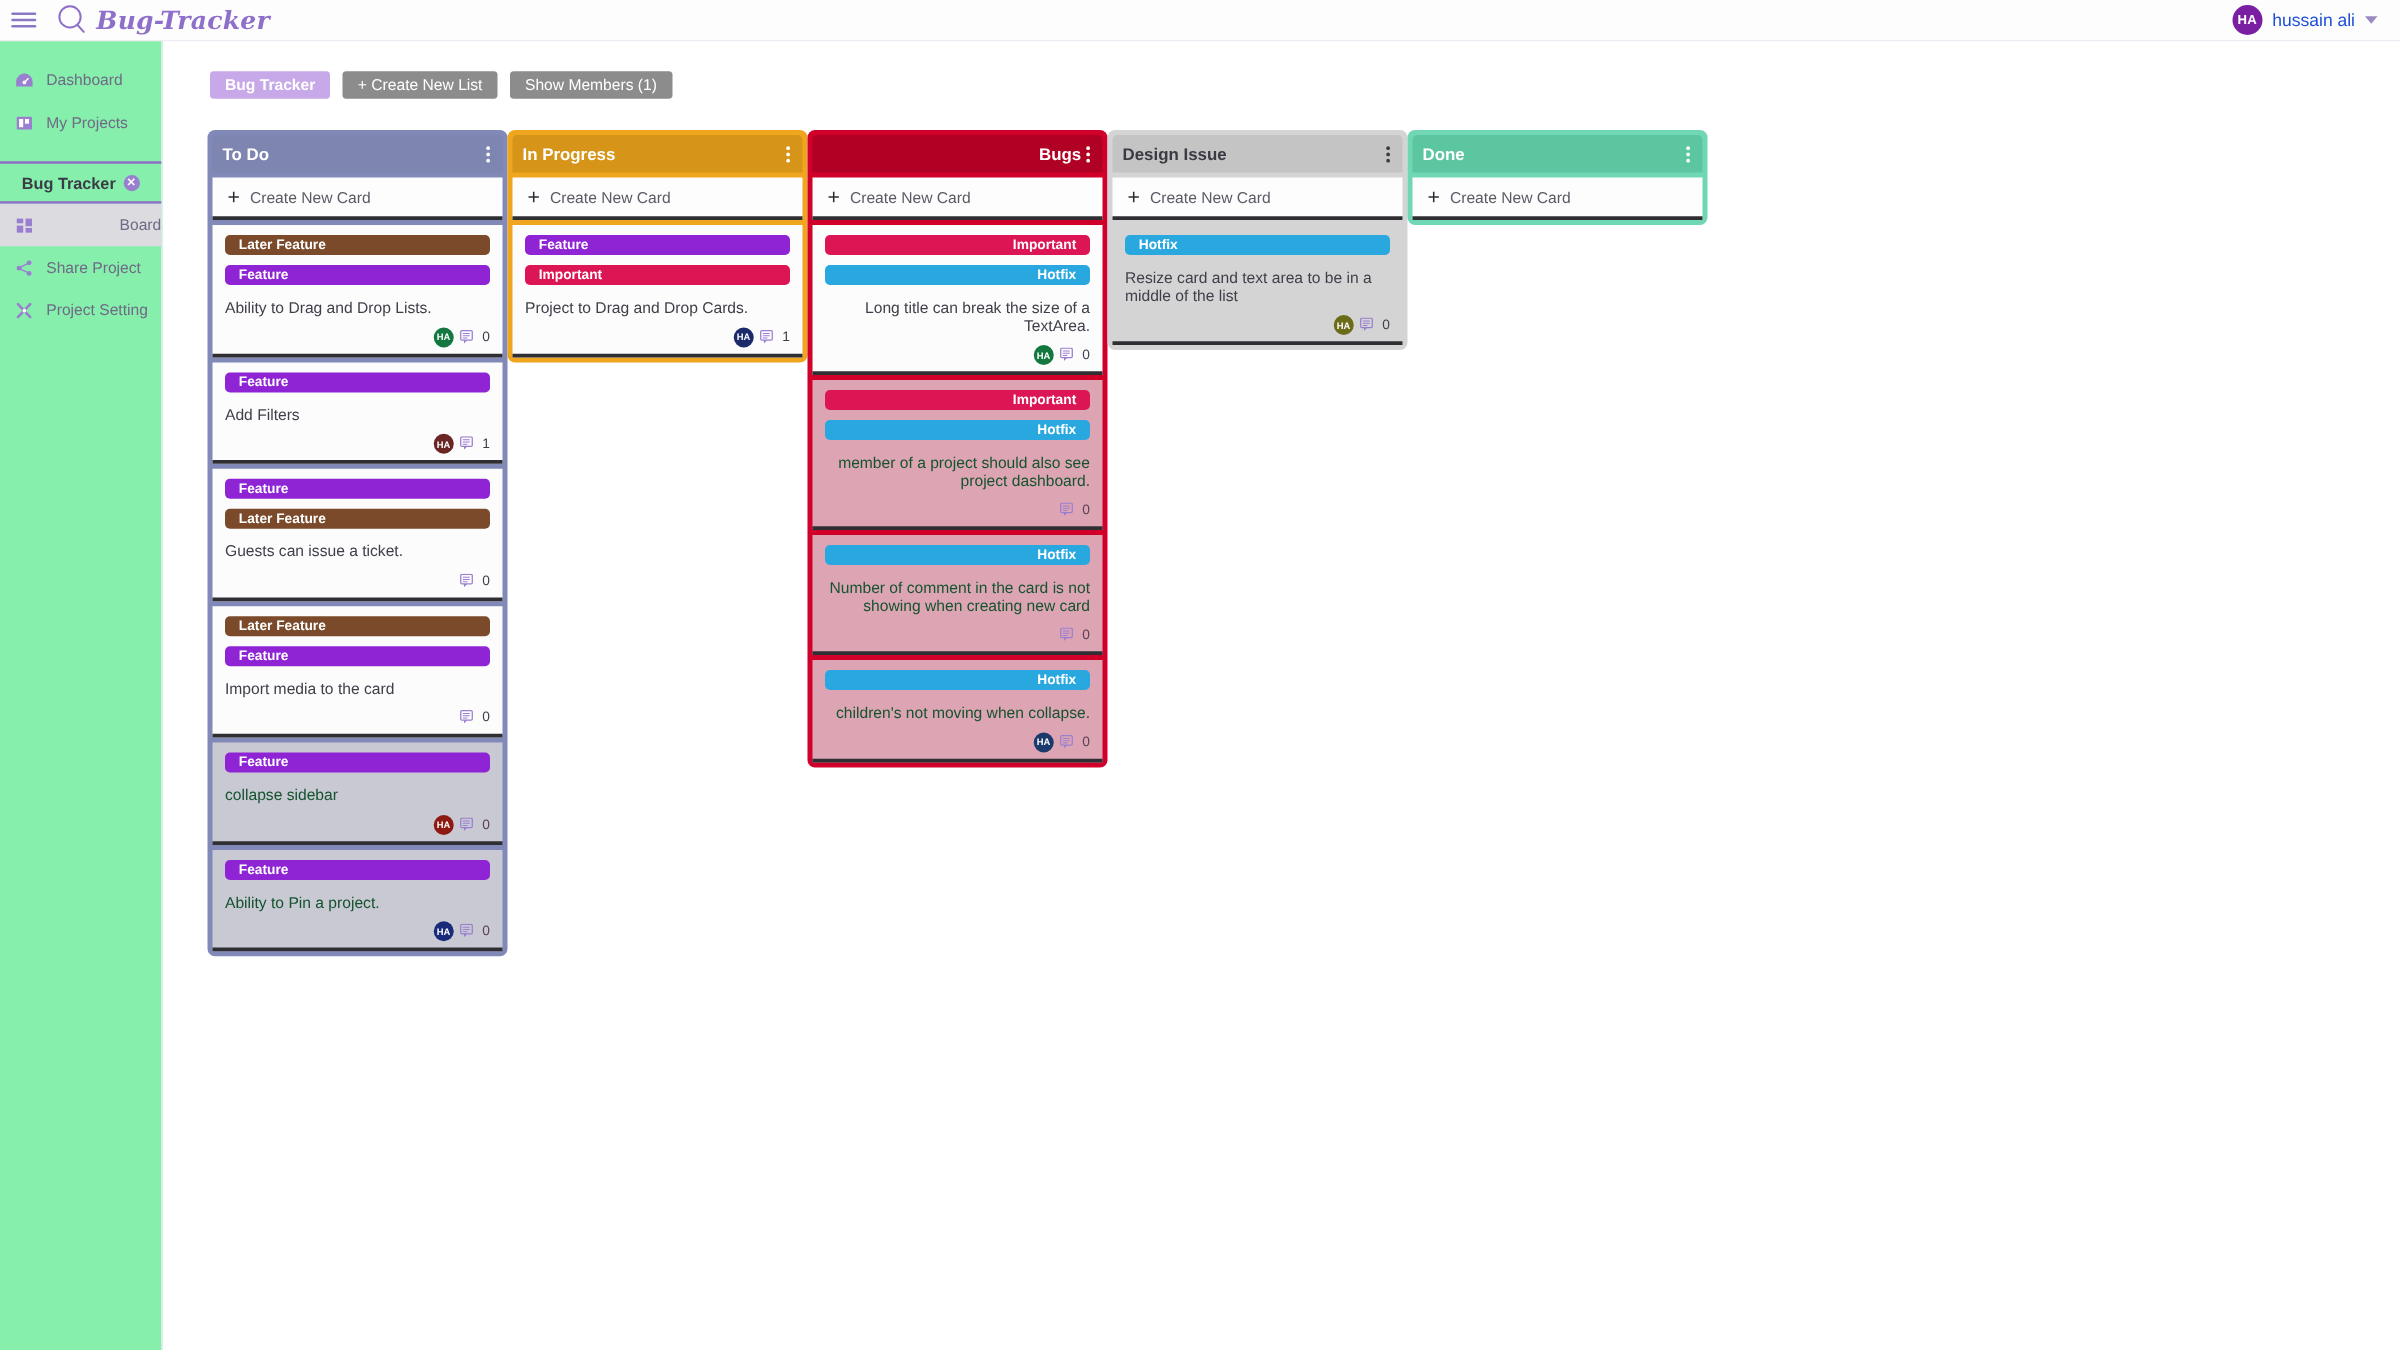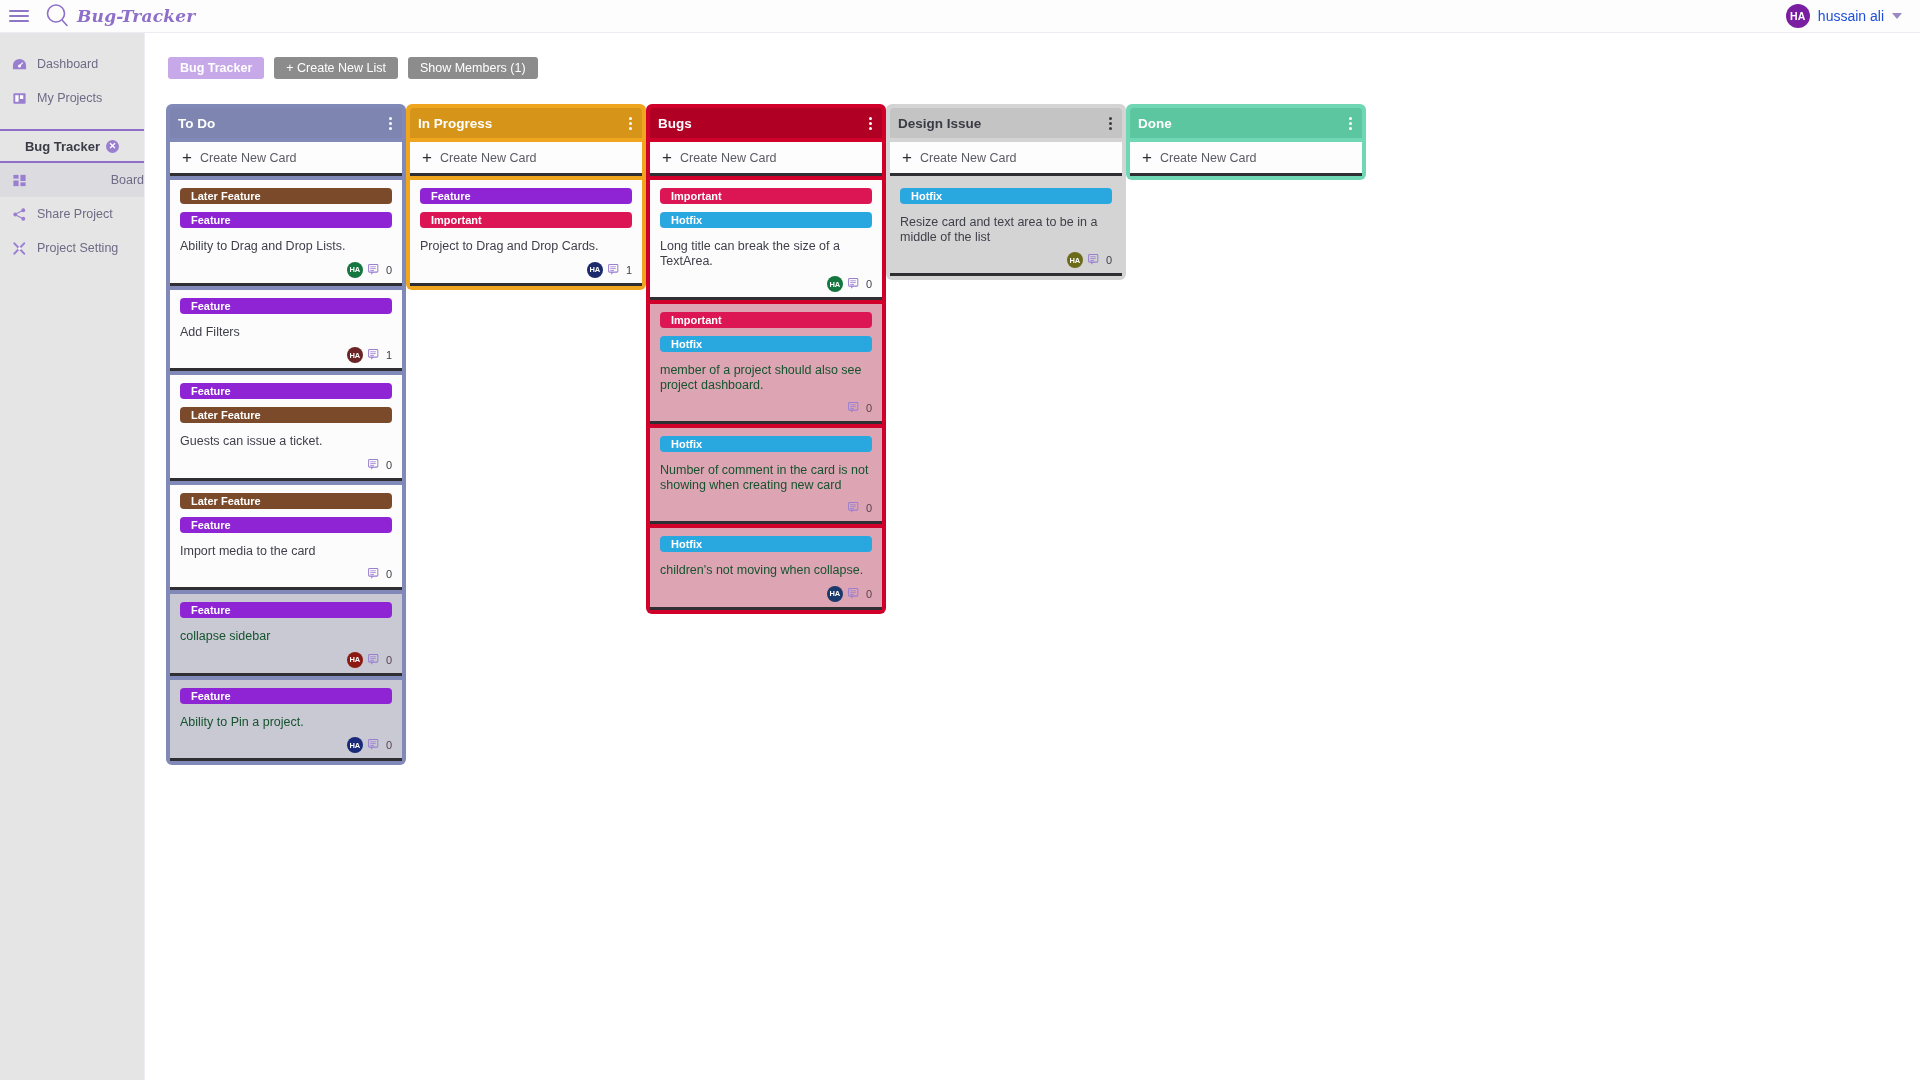--- a/index.html
+++ b/index.html
@@ -25,21 +25,21 @@
   }
   #hamburger span { display: block; height: 2px; background: #8d76c4; border-radius: 1px; }
 
   #brand { display: flex; align-items: center; margin-left: 14px; }
   #brand-logo { width: 30px; height: 30px; }
   #brand-text {
     margin-left: 4px;
     font-family: "DejaVu Serif", serif;
     font-style: italic;
     font-weight: bold;
-    font-size: 17px;
+    font-size: 20px;
     color: #8e6fc9;
     letter-spacing: 0.2px;
   }
 
   #user-area {
     margin-left: auto; margin-right: 18px;
     display: flex; align-items: center; gap: 8px; cursor: pointer;
   }
   #user-avatar {
     width: 24px; height: 24px; border-radius: 50%;
@@ -52,22 +52,22 @@
   #user-caret {
     width: 0; height: 0;
     border-left: 5px solid transparent;
     border-right: 5px solid transparent;
     border-top: 6px solid #9a8ac0;
   }
 
   
   #sidebar {
     position: absolute; left: 0; top: 33px;
-    width: 145px; height: 1047px;
-    background: #e5e5e5;
+    width: 130px; height: 1047px;
+    background: #86efac;
     border-right: 1px solid #ededf3;
   }
   .nav-item {
     display: flex; align-items: center; gap: 10px;
     height: 34px; padding-left: 12px;
     font-size: 12.5px; color: #6f6a85;
     cursor: pointer;
   }
   .nav-item:first-child { margin-top: 14px; }
   .nav-icon { width: 15px; height: 15px; flex: 0 0 15px; display: block; }
@@ -397,21 +397,21 @@
             <rect x="0.6" y="0.6" width="10" height="8.2" rx="1" fill="none" stroke="#9a7fd0" stroke-width="1.1"></rect>
             <line x1="2.4" y1="3" x2="8.4" y2="3" stroke="#9a7fd0" stroke-width="0.9"></line>
             <line x1="2.4" y1="5" x2="8.4" y2="5" stroke="#9a7fd0" stroke-width="0.9"></line>
             <line x1="2.4" y1="7" x2="6.4" y2="7" stroke="#9a7fd0" stroke-width="0.9"></line>
             <path d="M3.4 8.8 L3.4 11.6 L6.2 8.8 Z" fill="#9a7fd0"></path>
           </svg>
           <span class="comment-count">1</span>
         </div>
       </div>
     </div>
-    <div class="list" style="background: rgb(209, 0, 43);">
+    <div class="list" style="background: rgb(209, 0, 43); text-align: right;">
       <div class="list-header" style="background: rgb(176, 0, 36);">
         <div class="list-title" style="color: rgb(255, 255, 255);">Bugs</div>
         <div class="list-menu">
           <i style="background: rgb(255, 255, 255);"></i>
           <i style="background: rgb(255, 255, 255);"></i>
           <i style="background: rgb(255, 255, 255);"></i>
         </div>
       </div>
       <div class="create-card">
         <span class="plus">+</span>

